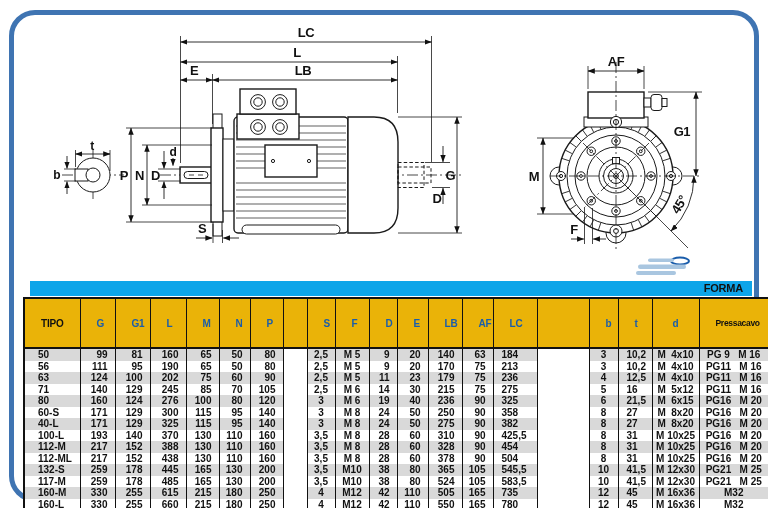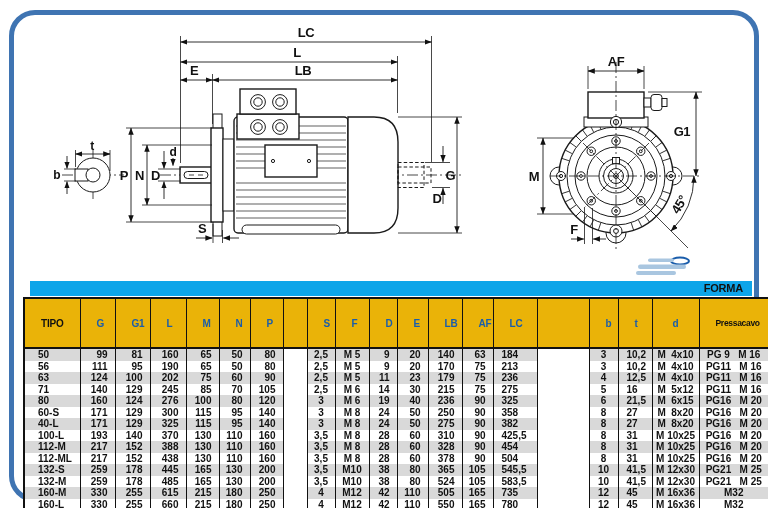--- a/index.html
+++ b/index.html
@@ -592,21 +592,21 @@
             <td class="a-right">365</td>
             <td class="a-right">105</td>
             <td class="a-left">545,5</td>
             <td class="a-center sp"></td>
             <td class="a-center">10</td>
             <td class="a-left">41,5</td>
             <td class="a-center pre">M 12x30</td>
             <td class="a-center pre">PG21   M 25</td>
           </tr>
           <tr class="even">
-            <td class="a-left tipo">132-M</td>
+            <td class="a-left tipo">117-M</td>
             <td class="a-right">259</td>
             <td class="a-right">178</td>
             <td class="a-right">485</td>
             <td class="a-right">165</td>
             <td class="a-right">130</td>
             <td class="a-right">200</td>
             <td class="a-center sp"></td>
             <td class="a-center">3,5</td>
             <td class="a-center">M10</td>
             <td class="a-right">38</td>

